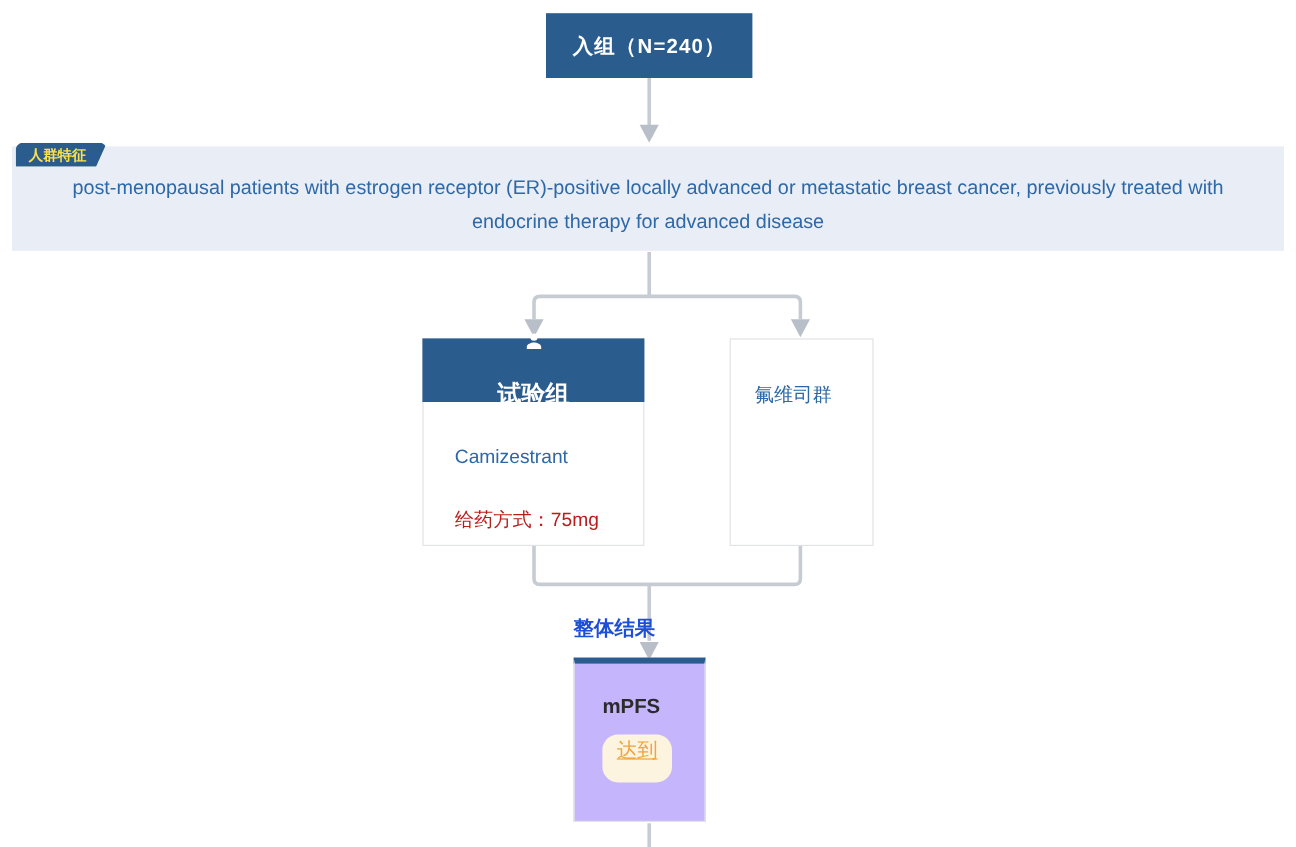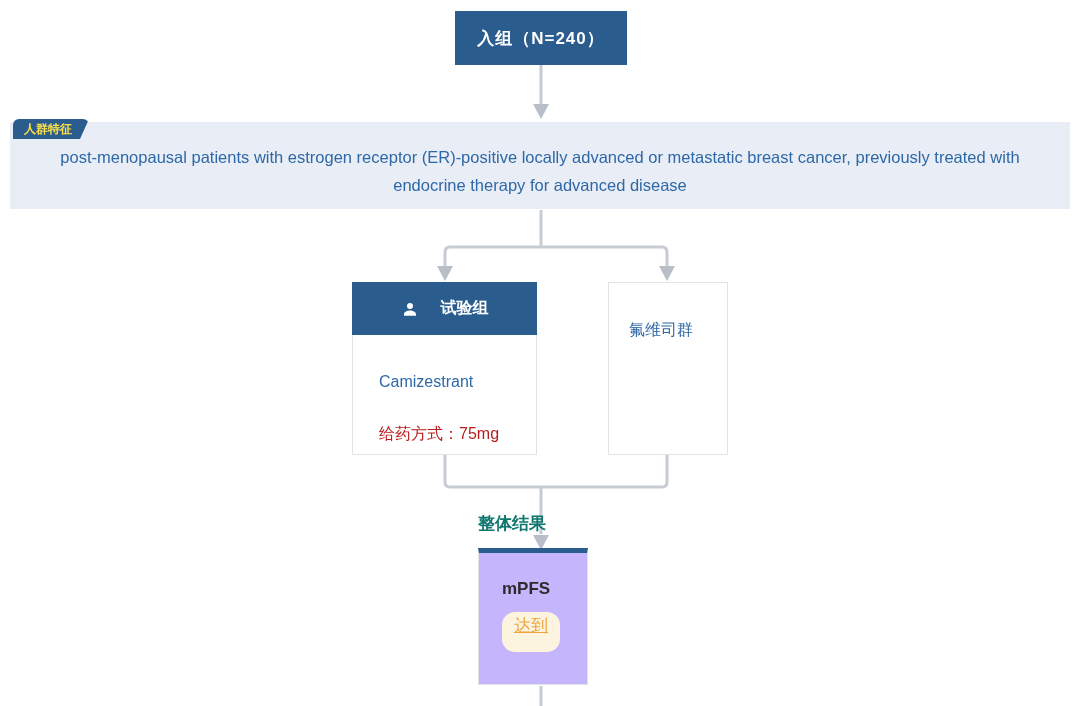--- a/index.html
+++ b/index.html
@@ -32,32 +32,32 @@
     clip-path:polygon(0 0,100% 0,calc(100% - 9px) 100%,0 100%);
   }
 
   
   .group-box{position:absolute;top:282px;z-index:2;background:#ffffff;border:1px solid #e1e3e6;box-sizing:border-box;}
   .group-box.exp{left:352px;width:185px;height:173px;}
   .group-box.ctl{left:608px;width:120px;height:173px;}
   .group-header{
     height:53px;margin:-1px -1px 0 -1px;background:#2a5c8e;color:#ffffff;
     display:flex;align-items:center;justify-content:center;gap:22px;
-    font-size:16px;font-weight:bold;
+    font-size:20px;font-weight:bold;flex-direction:column;
   }
   .person{width:18px;height:18px;flex:0 0 auto;}
   .group-body{padding:37px 0 0 26px;font-size:16px;}
   .group-box.ctl .group-body{padding-left:20px;}
   .drug{color:#2e68a6;margin-bottom:11px;line-height:20px;}
   .dose{color:#b91c1c;line-height:20px;margin-top:32px;}
 
   
   .results-label{
     position:absolute;left:478px;top:512px;z-index:3;
-    color:#0f766e;font-size:17px;font-weight:bold;
+    color:#1d4ed8;font-size:17px;font-weight:bold;
   }
   .results-box{
     position:absolute;left:478px;top:548px;width:110px;height:137px;z-index:2;
     background:#c4b5fd;border:1px solid #e1e3e6;border-top:5px solid #2a5c8e;box-sizing:border-box;
   }
   .endpoint{padding:26px 0 0 23px;color:#2b2b2b;font-size:17px;font-weight:bold;}
   .status-badge{
     display:inline-block;margin:13px 0 0 23px;padding:2px 12px 15px 12px;
     background:#fdf4df;border-radius:13px;color:#f0a43c;font-size:17px;
     text-decoration:underline;cursor:pointer;

